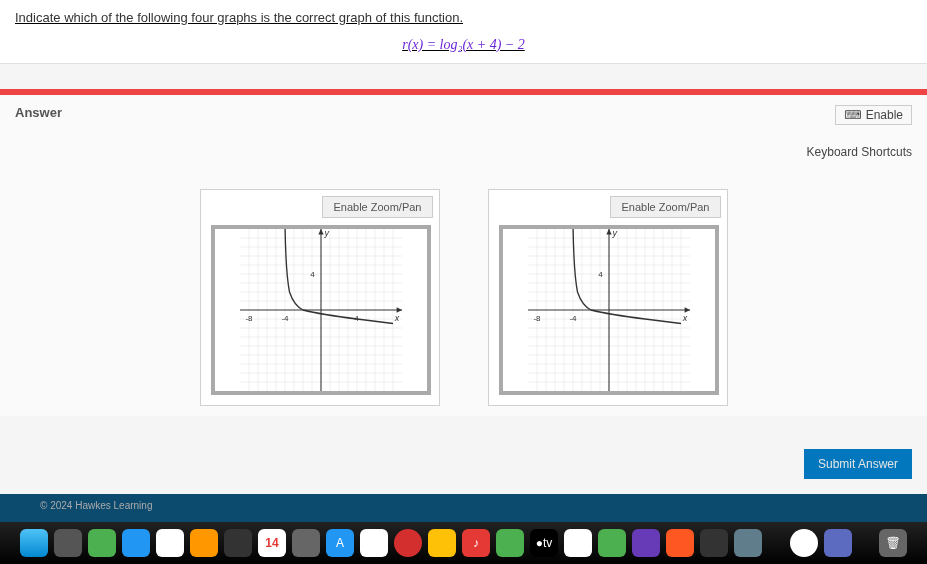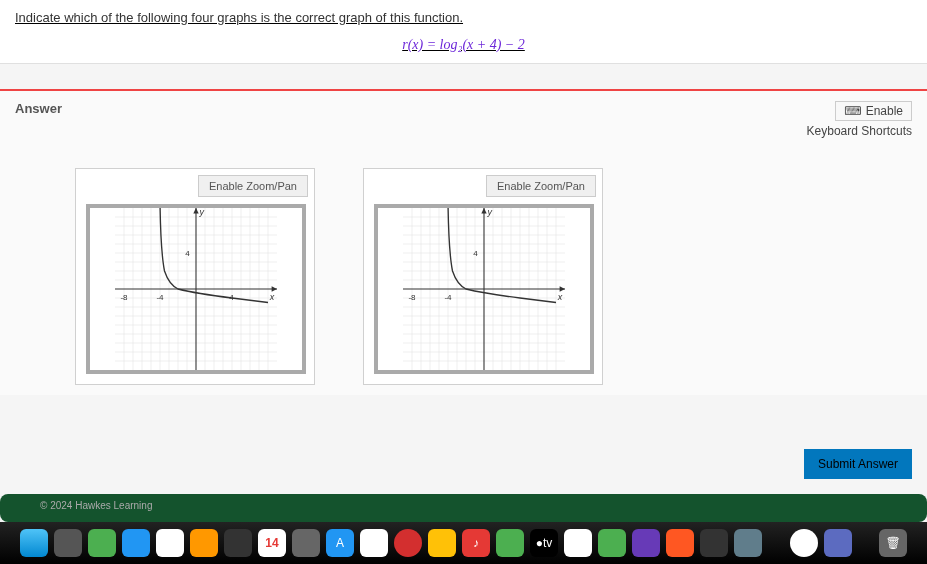--- a/index.html
+++ b/index.html
@@ -24,21 +24,21 @@
     .formula {
       text-align: center;
       font-size: 14px;
       font-style: italic;
       color: #6d28d9;
       margin-top: 12px;
       font-family: 'Times New Roman', serif;
     }
     .answer-section {
       background: #fafafa;
-      border-top: 2px solid #ef4444;
+      border-top: 6px solid #ef4444;
       padding: 10px 15px;
       margin-top: 25px;
       position: relative;
     }
     .answer-header {
       display: flex;
       justify-content: space-between;
       align-items: flex-start;
     }
     .answer-label {
@@ -57,20 +57,21 @@
       gap: 4px;
       border: 1px solid #ccc;
       padding: 2px 8px;
       background: #f8f8f8;
       cursor: pointer;
       font-size: 12px;
     }
     .graphs-container {
       display: flex;
       gap: 48px;
+      justify-content: center;
       margin-top: 30px;
       padding: 0 60px;
     }
     .graph-card {
       background: white;
       border: 1px solid #d0d0d0;
       width: 240px;
       position: relative;
     }
     .zoom-btn {
@@ -91,38 +92,37 @@
       margin: 35px 10px 10px 10px;
       position: relative;
       border: 4px solid #aaa;
       background: white;
     }
     .submit-btn {
       position: absolute;
       right: 15px;
       bottom: 85px;
       background: #0277bd;
-      color: #000000;
+      color: #e5e5e5;
       border: none;
       padding: 8px 14px;
       font-size: 12px;
       cursor: pointer;
       margin-left: 41px;
     }
     .footer-bar {
       position: absolute;
       bottom: 42px;
       left: 0;
       width: 100%;
       height: 28px;
-      background: #14532d;
+      background: #0c4a6e;
       color: #aaa;
       font-size: 10px;
       padding: 6px 40px;
-      border-radius: 8px;
     }
     .dock {
       position: absolute;
       bottom: 0;
       left: 0;
       width: 100%;
       height: 42px;
       background: linear-gradient(to bottom, #222, #000);
       display: flex;
       align-items: center;
@@ -149,21 +149,21 @@
 </div>
 
 <div class="answer-section">
   <div class="answer-header">
     <div class="answer-label">Answer</div>
     <div class="keypad-area">
       <div class="keypad-btn">
         <span>⌨</span>
         <span>Enable</span>
       </div>
-      <div style="margin-top:3px;">Keyboard Shortcuts</div>
+      <div style="margin-top:20px;">Keyboard Shortcuts</div>
     </div>
   </div>
 
   <div class="graphs-container">
     <div class="graph-card">
       <button class="zoom-btn">Enable Zoom/Pan</button>
       <div class="graph-plot">
         <svg width="212" height="162" viewBox="-9 -9 18 18" style="position:absolute;top:0;left:0;">
           <g stroke="#ddd" stroke-width="0.05">
             <line x1="-9" y1="-8" x2="9" y2="-8"></line>

